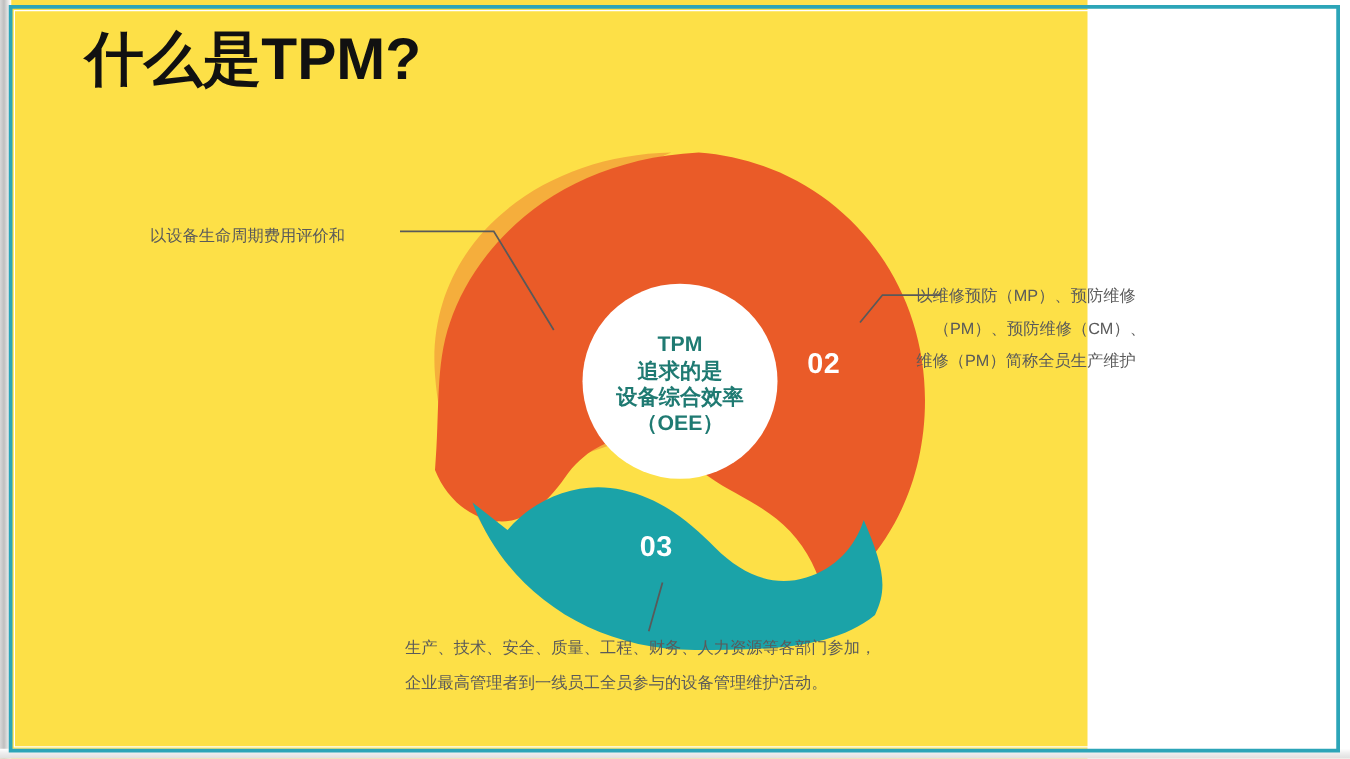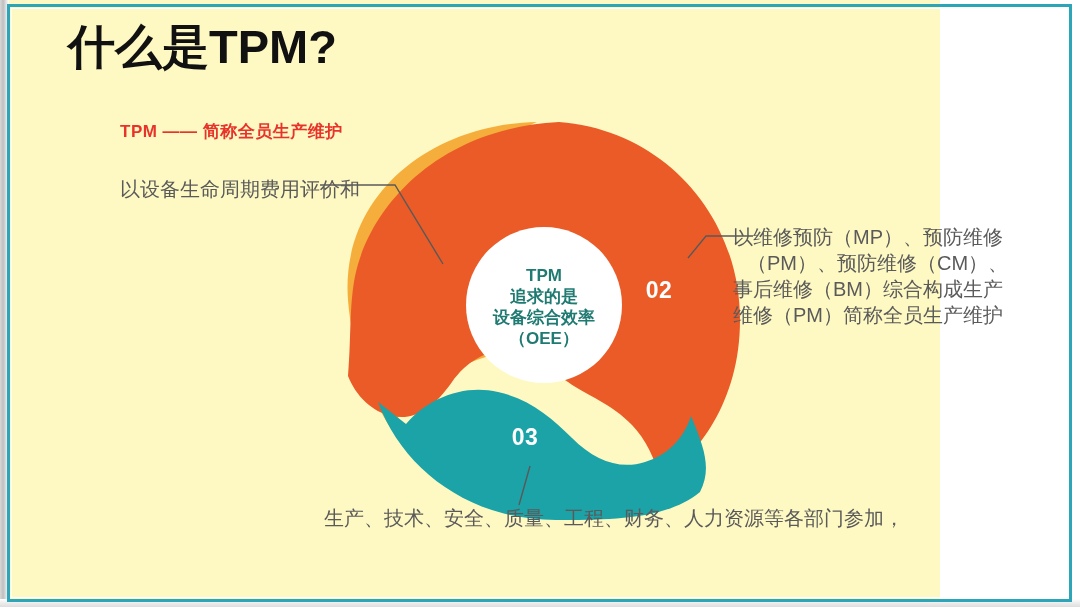--- a/index.html
+++ b/index.html
@@ -4,22 +4,22 @@
 <style>
   * { box-sizing: border-box; margin: 0; padding: 0; }
   html, body {
     width: 1080px; height: 607px;
     background: #ffffff;
     font-family: "Liberation Sans", "DejaVu Sans", sans-serif;
     overflow: hidden;
   }
   #slide {
     position: relative;
-    width: 940px; height: 607px;
-    background: #fef9c3;
+    width: 870px; height: 607px;
+    background: #fde047;
   }
   
   .edge-shadow {
     position: absolute; left: 0; top: 0; width: 9px; height: 607px;
     background: linear-gradient(to right, #d8d8d8 0%, #bfbfbf 35%, #e9e9e9 75%, #ffffff 100%);
   }
   .edge-shadow-bottom {
     position: absolute; left: 0; bottom: 0; width: 1080px; height: 8px;
     background: linear-gradient(to top, #dedede 0%, #efefef 60%, #ffffff 100%);
   }
@@ -79,41 +79,40 @@
     font-family: "Liberation Sans", "DejaVu Sans", sans-serif;
     font-size: 17px;
     font-weight: bold;
     text-anchor: middle;
   }
 
   
   .annot {
     position: absolute;
     color: #5A5A5A;
-    font-size: 20px;
+    font-size: 13px;
     line-height: 26px;
     white-space: nowrap;
   }
   .annot-left  { left: 120px; top: 176px; text-align: left; }
   .annot-right { left: 733px; top: 224px; text-align: left; }
   .annot-bottom{ left: 324px; top: 504px; text-align: left; line-height: 28px; }
   .annot-right .ind { padding-left: 14px; }
 </style>
 </head>
 <body>
 
 <div id="slide">
 
   <div class="edge-shadow"></div>
   <div class="edge-shadow-bottom"></div>
   <div class="frame" style="border-color: rgb(44, 165, 184);"></div>
   <div class="frame-inner"></div>
 
   <div class="title">什么是TPM?</div>
-  <div class="subtitle">TPM  ——  简称全员生产维护</div>
 
   <svg class="diagram" viewBox="0 0 1080 607" xmlns="http://www.w3.org/2000/svg">
 
     <path fill="#F5AE3C" d="M 537,122
              C 430,124 340,196 348,300
              C 352,354 372,400 392,430
              C 400,412 410,398 425,386
              C 449,367 479,360 500,352
              C 524,343 540,330 544,310
              C 549,285 540,262 522,243
@@ -156,21 +155,21 @@
     <polyline points="519,505 530,466" fill="none" stroke="#595959" stroke-width="1.4"></polyline>
   </svg>
 
   <div class="annot annot-left">
     <div>以设备生命周期费用评价和</div>
   </div>
 
   <div class="annot annot-right">
     <div>以维修预防（MP）、预防维修</div>
     <div class="ind">（PM）、预防维修（CM）、</div>
-    <div>事后维修（BM）综合构成生产</div>
     <div>维修（PM）简称全员生产维护</div>
   </div>
 
   <div class="annot annot-bottom">
     <div>生产、技术、安全、质量、工程、财务、人力资源等各部门参加，</div>
+    <div>企业最高管理者到一线员工全员参与的设备管理维护活动。</div>
   </div>
 
 </div>
 
 </body></html>

